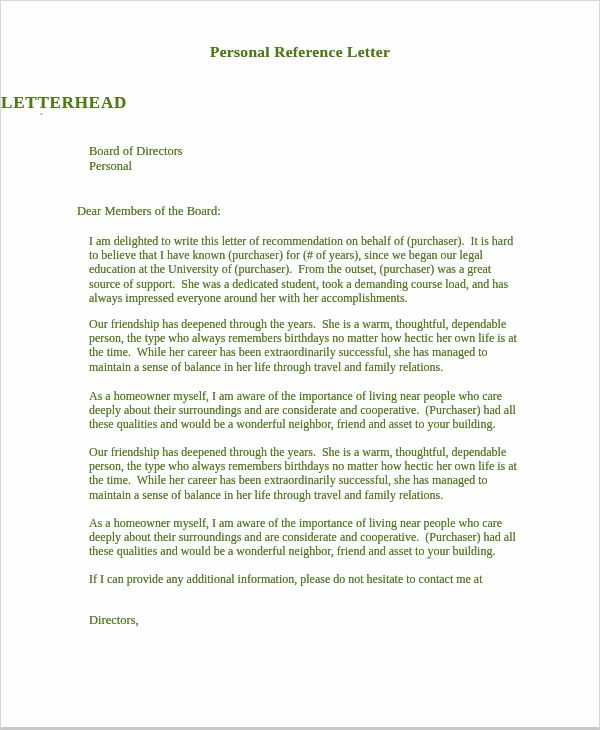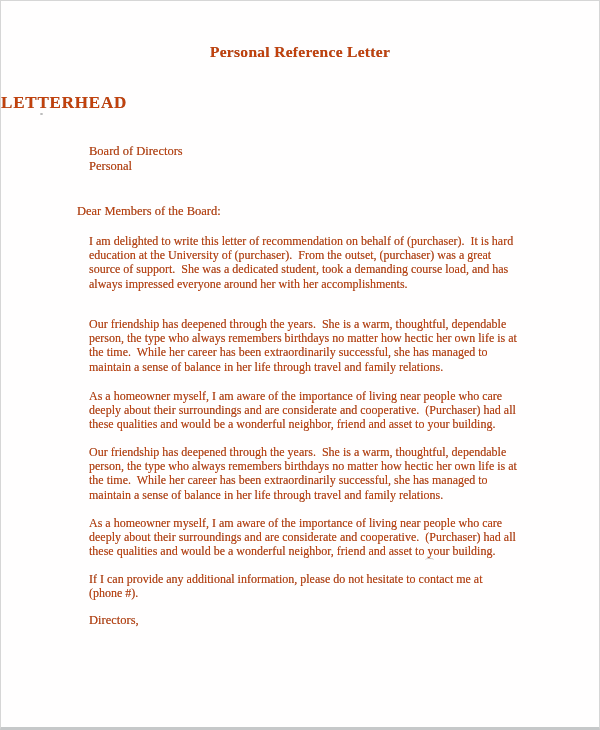--- a/index.html
+++ b/index.html
@@ -9,21 +9,21 @@
   }
   .page {
     position: relative;
     width: 600px;
     height: 730px;
     box-sizing: border-box;
     background: #fffefe;
     border: 1px solid #d6d6d6;
     border-bottom: 3px solid #c6c8c9;
     font-family: "Liberation Serif", "DejaVu Serif", serif;
-    color: #c2410c;
+    color: #4d7c0f;
     overflow: hidden;
   }
   .blur {
     text-shadow: 0 0 0.6px rgba(20,20,20,0.45);
   }
   .doc-title {
     position: absolute;
     top: 42px;
     left: 0;
     width: 100%;
@@ -101,20 +101,21 @@
 
   <div class="recipient">
     <div>Board of Directors</div>
     <div>Personal</div>
   </div>
 
   <div class="salutation">Dear Members of the Board:</div>
 
   <div class="para" style="top:233px">
     <div class="line">I am delighted to write this letter of recommendation on behalf of (purchaser).  It is hard</div>
+    <div class="line">to believe that I have known (purchaser) for (# of years), since we began our legal</div>
     <div class="line">education at the University of (purchaser).  From the outset, (purchaser) was a great</div>
     <div class="line">source of support.  She was a dedicated student, took a demanding course load, and has</div>
     <div class="line">always impressed everyone around her with her accomplishments.</div>
   </div>
 
   <div class="para" style="top:316px">
     <div class="line">Our friendship has deepened through the years.  She is a warm, thoughtful, dependable</div>
     <div class="line">person, the type who always remembers birthdays no matter how hectic her own life is at</div>
     <div class="line">the time.  While her career has been extraordinarily successful, she has managed to</div>
     <div class="line">maintain a sense of balance in her life through travel and family relations.</div>
@@ -134,21 +135,20 @@
   </div>
 
   <div class="para" style="top:515px">
     <div class="line">As a homeowner myself, I am aware of the importance of living near people who care</div>
     <div class="line">deeply about their surroundings and are considerate and cooperative.  (Purchaser) had all</div>
     <div class="line">these qualities and would be a wonderful neighbor, friend and asset to your building.</div>
   </div>
 
   <div class="para" style="top:571px">
     <div class="line">If I can provide any additional information, please do not hesitate to contact me at</div>
-    <div class="line">(phone #).</div>
   </div>
 
   <div class="closing">Directors,</div>
 
   <div class="artifact-dot"></div>
   <div class="artifact-mark"></div>
 
 </div>
 
 </body></html>

